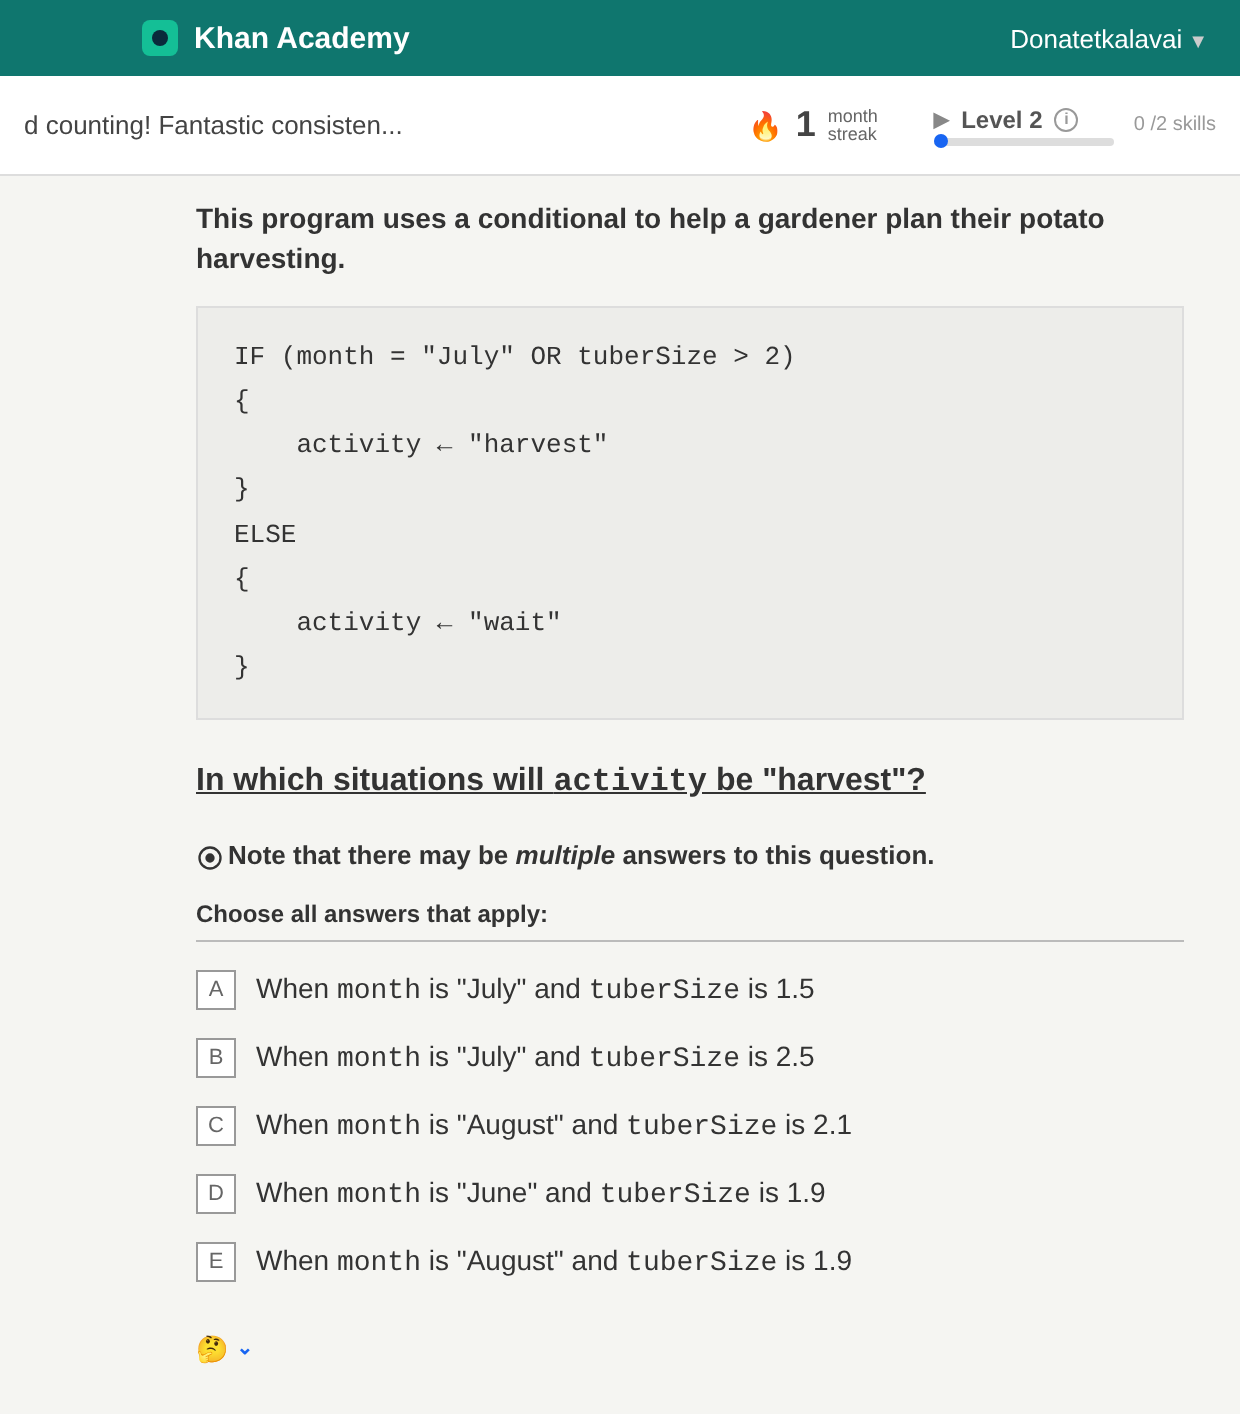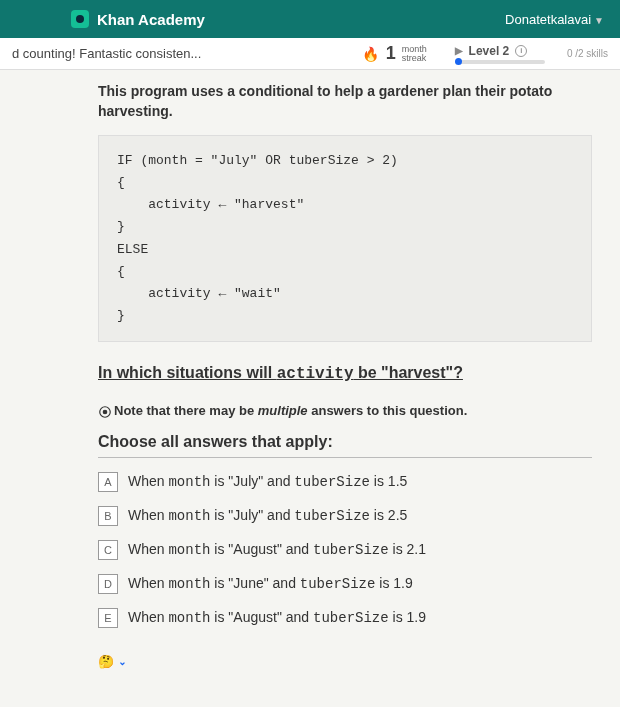--- a/index.html
+++ b/index.html
@@ -6,45 +6,45 @@
     body { font-family: -apple-system, BlinkMacSystemFont, "Segoe UI", Helvetica, Arial, sans-serif; background: #f5f5f2; width: 620px; height: 707px; overflow: hidden; color: #333; }
     
     .topbar { background: #0f766e; color: #fff; height: 38px; display: flex; align-items: center; padding: 0 16px; }
     .topbar-left { display: flex; align-items: center; gap: 8px; margin-left: 55px; }
     .logo-leaf { width: 18px; height: 18px; background: #14bf96; border-radius: 4px; position: relative; }
     .logo-leaf::before { content: ""; position: absolute; width: 8px; height: 8px; border-radius: 50%; background: #0a2a3b; top: 5px; left: 5px; }
     .brand { font-weight: 700; font-size: 15px; }
     .topbar-right { margin-left: auto; display: flex; align-items: center; font-size: 13px; }
     .dropdown-caret { font-size: 10px; margin-left: 3px; color: #ccc; }
     
-    .subbar { background: #fff; border-bottom: 1px solid #ddd; height: 32px; display: flex; align-items: center; padding: 0 12px; }
+    .subbar { background: #fff; border-bottom: 1px solid #ddd; height: 50px; display: flex; align-items: center; padding: 0 12px; }
     .subbar-title { font-size: 13px; color: #444; white-space: nowrap; overflow: hidden; text-overflow: ellipsis; flex-shrink: 1; }
     .subbar-mid { display: flex; align-items: center; gap: 6px; margin-left: auto; margin-right: 28px; }
     .flame { font-size: 14px; }
     .streak-num { font-size: 18px; font-weight: 700; color: #444; }
     .streak-lbl { font-size: 9px; line-height: 1; color: #666; }
     .level-box { display: flex; flex-direction: column; gap: 2px;}
     .level-row { display: flex; align-items: center; gap: 6px; font-size: 12px; font-weight: 700; color: #555; }
     .play { font-size: 10px; color: #888; }
     .info-circ { width: 12px; height: 12px; border: 1px solid #999; border-radius: 50%; display: inline-flex; align-items: center; justify-content: center; font-size: 8px; color: #999; }
     .prog-track { width: 90px; height: 4px; background: #ddd; border-radius: 2px; position: relative; }
     .prog-dot { width: 7px; height: 7px; background: #1865f2; border-radius: 50%; position: absolute; left: 0; top: -2px; }
-    .skills { margin-left: 22px; font-size: 10px; color: #999; white-space: nowrap; }
+    .skills { margin-left: 10px; font-size: 10px; color: #999; white-space: nowrap; }
     
     .content { padding: 12px 28px 0 98px; }
     .intro { font-size: 14px; line-height: 1.4; margin-bottom: 14px; font-weight: 700; color: #333; }
     
     .code-block { background: #ededea; border: 1px solid #ddd; padding: 14px 18px; font-family: "Courier New", monospace; font-size: 13px; line-height: 1.7; white-space: pre; color: #333; margin-bottom: 22px; }
     
     .question { font-size: 16px; font-weight: 700; margin-bottom: 20px; text-decoration: underline; }
     .question code { font-family: "Courier New", monospace; font-weight: 700; }
     .note { font-size: 13px; font-weight: 700; margin-bottom: 14px; }
     .note em { font-style: italic; }
     .eye { display: inline-block; width: 14px; height: 14px; vertical-align: middle; margin-right: 2px; }
-    .instruct { font-size: 16px; font-weight: 700; margin-bottom: 6px; }
+    .instruct { font-size: 12px; font-weight: 700; margin-bottom: 6px; }
     .hr { border: 0; border-top: 1px solid #bbb; margin-bottom: 14px; }
     
     .options { display: flex; flex-direction: column; gap: 14px; margin-bottom: 26px; }
     .option { display: flex; align-items: center; gap: 10px; font-size: 14px; cursor: pointer; }
     .opt-letter { width: 20px; height: 20px; border: 1px solid #999; display: flex; align-items: center; justify-content: center; font-size: 11px; color: #666; background: #fff; }
     .option-text code { font-family: Liberation Mono, monospace; }
     
     .hint { color: #1865f2; font-size: 13px; font-weight: 600; cursor: pointer; display: flex; align-items: center; gap: 4px; margin-bottom: 40px; }
     .hint-caret { font-size: 10px; color: #1865f2; }
     .thinking { font-size: 13px; }

